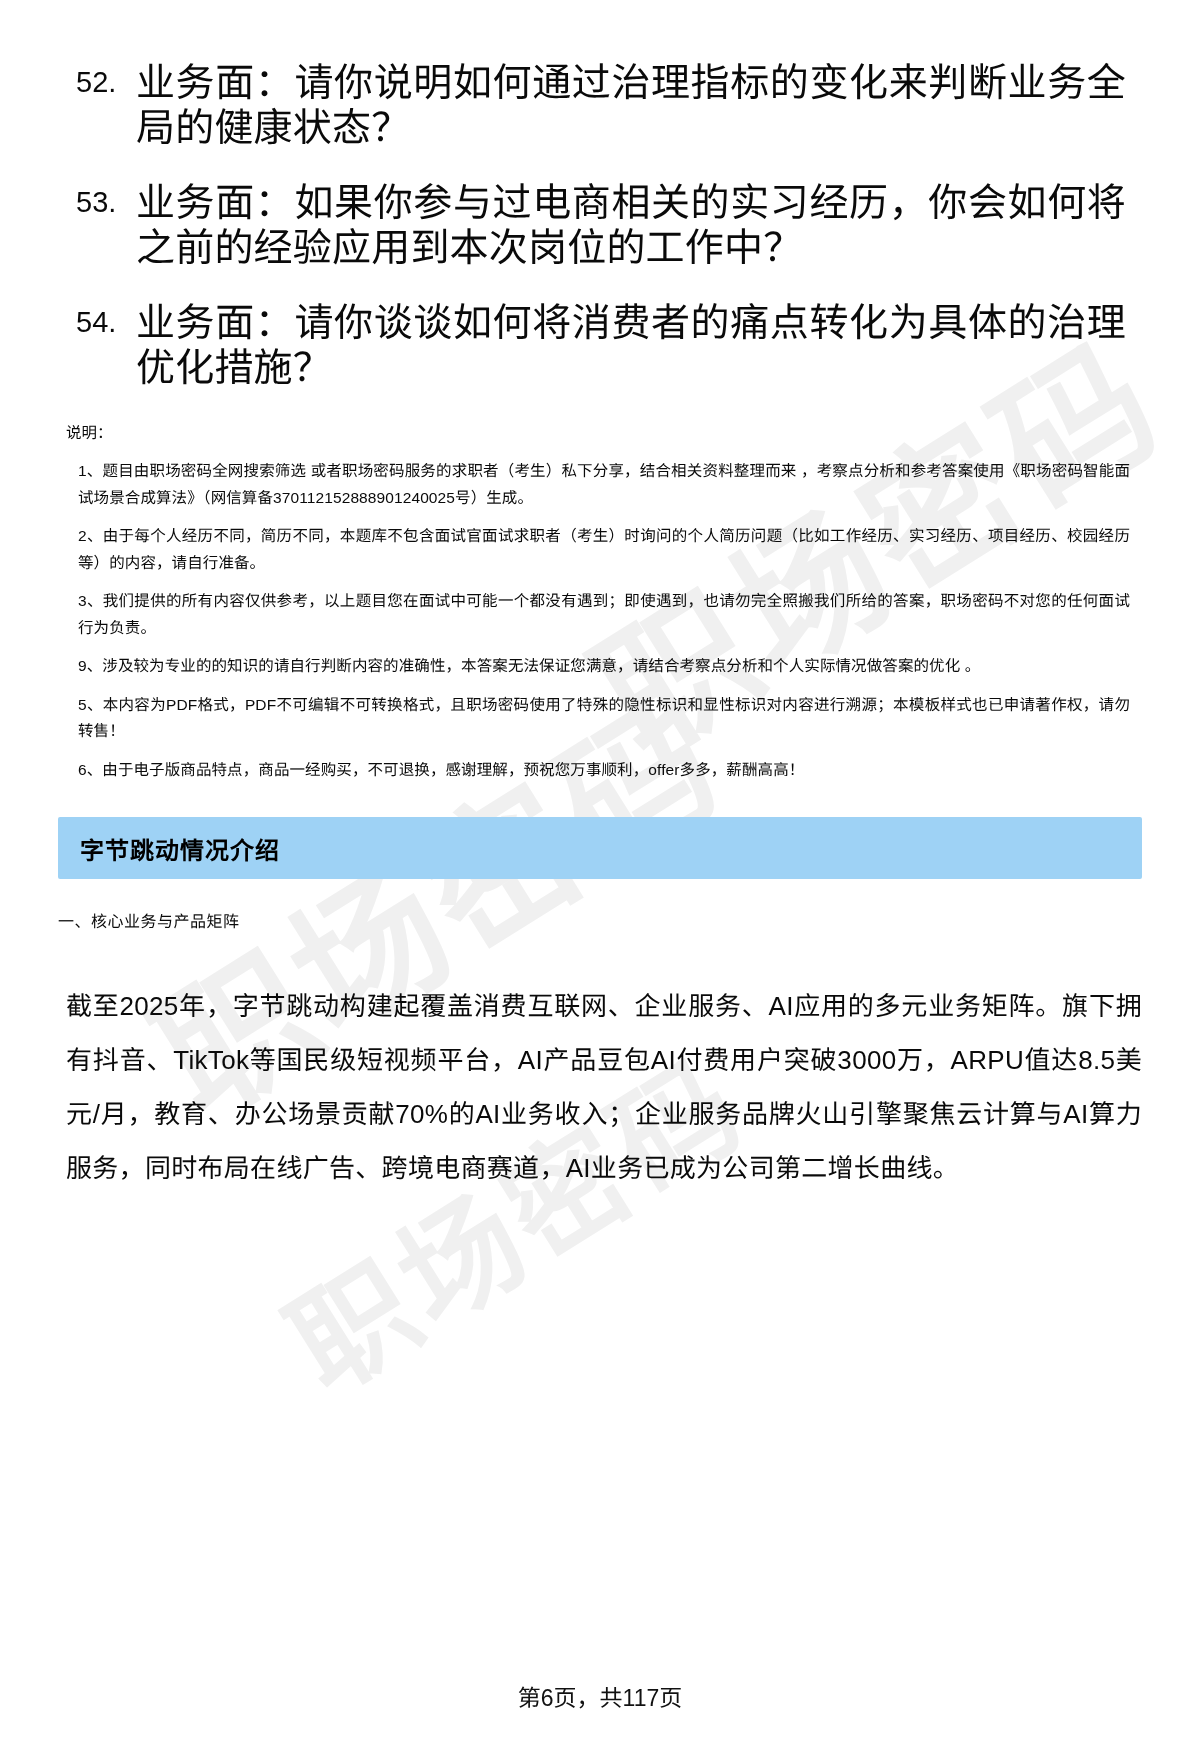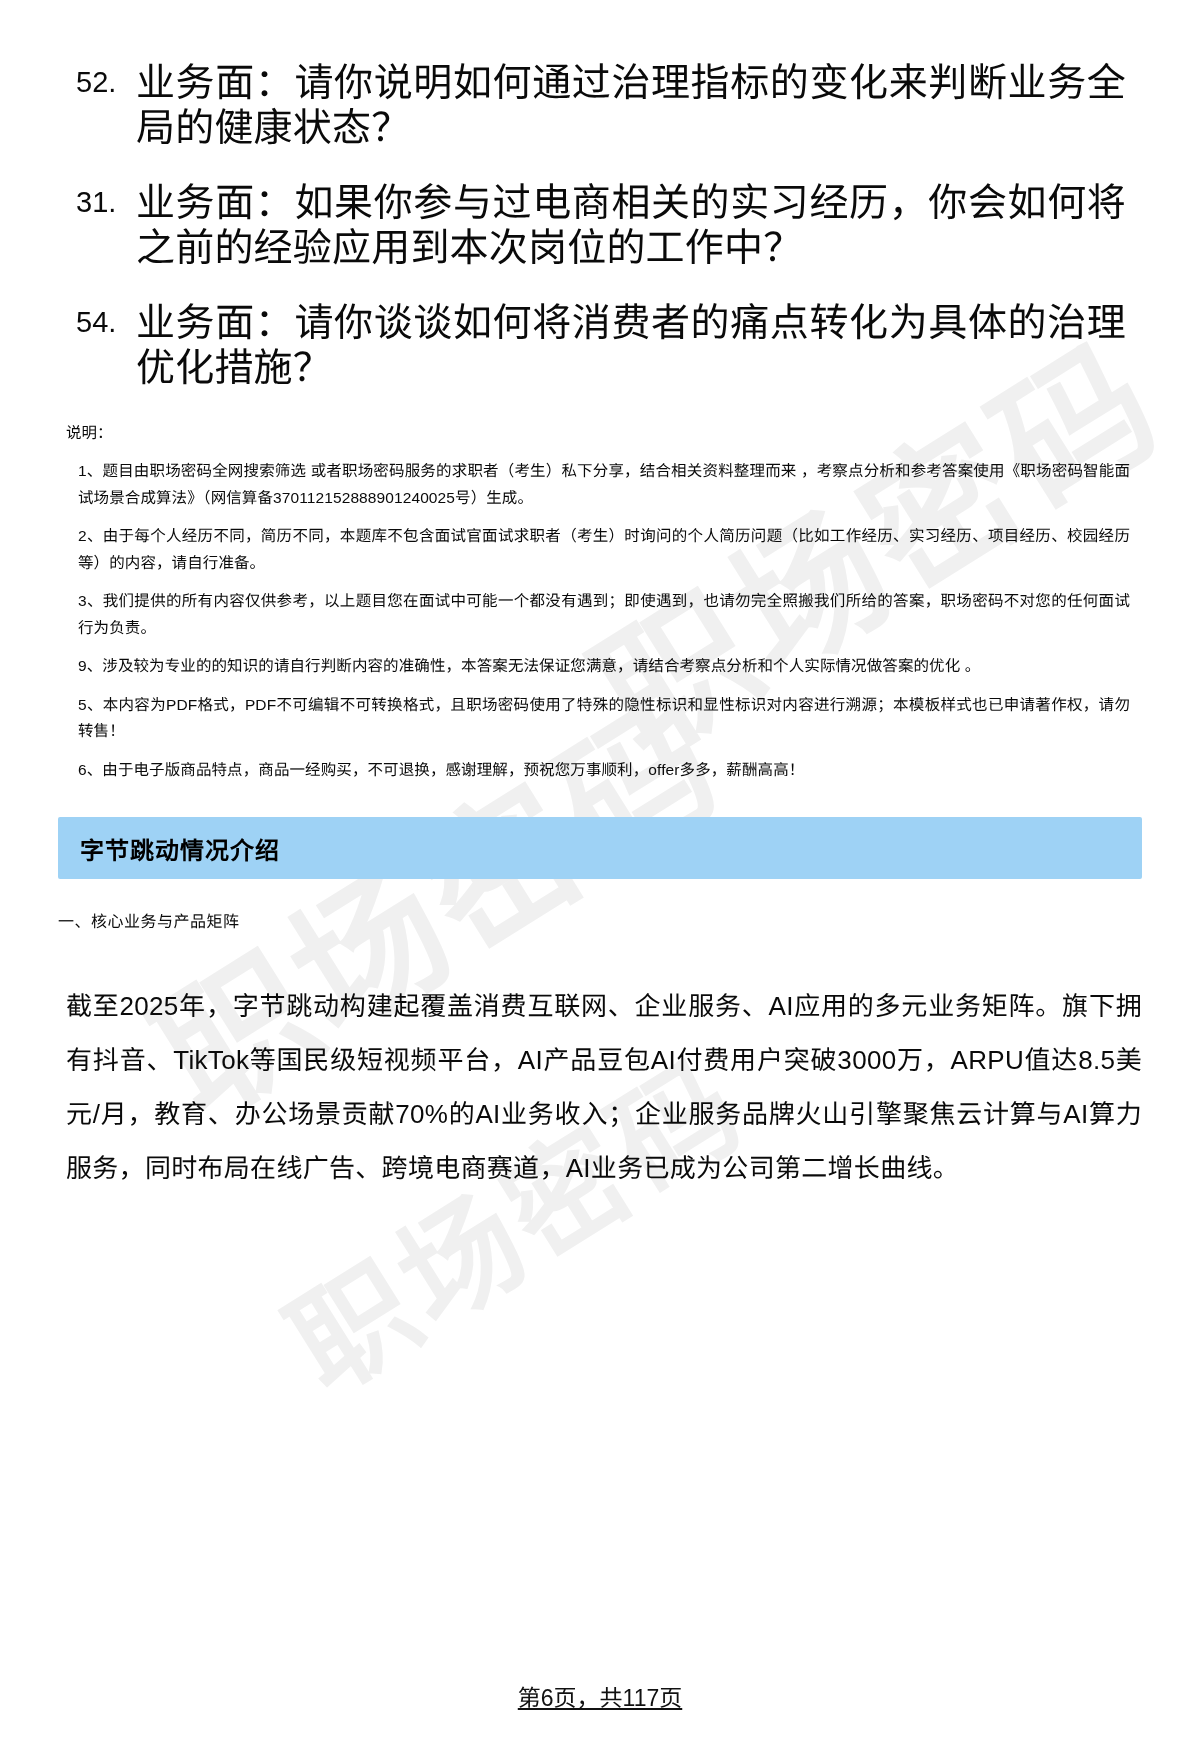--- a/index.html
+++ b/index.html
@@ -143,41 +143,40 @@
   
   .footer {
     position: absolute;
     left: 0;
     right: 0;
     bottom: 42px;
     text-align: center;
     font-size: 23px;
     color: #111111;
     z-index: 2;
-    text-decoration: underline;
   }
 </style>
 </head>
 <body>
 
 <div class="page">
 
   <div class="watermark wm-1">职场密码</div>
   <div class="watermark wm-2">职场密码</div>
   <div class="watermark wm-3">职场密码</div>
 
   <div class="content">
 
     <ol class="q-list">
       <li class="q-item">
         <span class="q-num">52.</span>
         <span class="q-text">业务面：请你说明如何通过治理指标的变化来判断业务全局的健康状态？</span>
       </li>
       <li class="q-item">
-        <span class="q-num">31.</span>
+        <span class="q-num">53.</span>
         <span class="q-text">业务面：如果你参与过电商相关的实习经历，你会如何将之前的经验应用到本次岗位的工作中？</span>
       </li>
       <li class="q-item">
         <span class="q-num">54.</span>
         <span class="q-text">业务面：请你谈谈如何将消费者的痛点转化为具体的治理优化措施？</span>
       </li>
     </ol>
 
     <div class="notes">
       <p class="notes-title">说明：</p>

